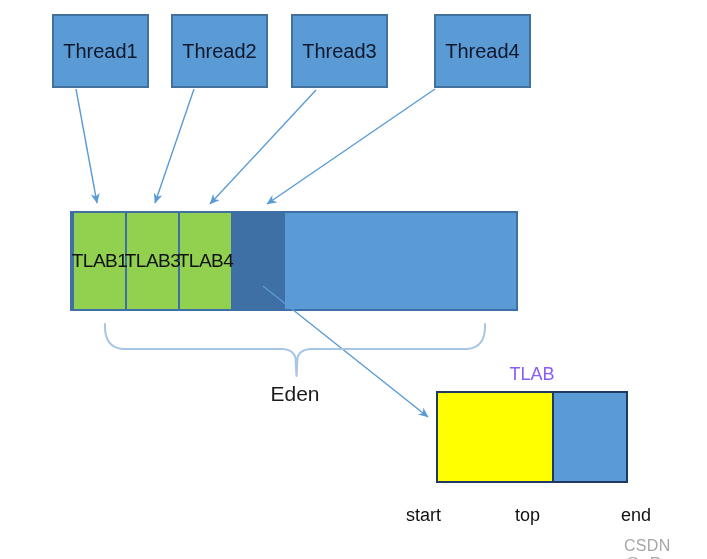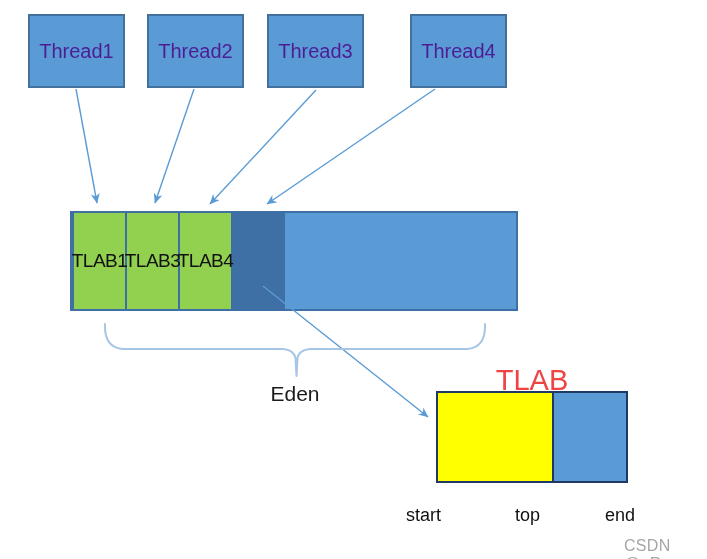--- a/index.html
+++ b/index.html
@@ -15,25 +15,26 @@
   }
 
   
   .thread-box {
     position: absolute;
     top: 14px;
     width: 97px;
     height: 74px;
     background: #5b9bd5;
     border: 2px solid #41719c;
-    color: #4c1d95;
+    color: #0f172a;
     font-size: 20px;
     display: flex;
     align-items: center;
     justify-content: center;
+    margin-left: 24px;
   }
   .thread-1 { left: 28px; }
   .thread-2 { left: 147px; }
   .thread-3 { left: 267px; }
   .thread-4 { left: 410px; text-align: right; }
 
   
   .eden-rect {
     position: absolute;
     left: 70px;
@@ -85,22 +86,22 @@
     color: #1a1a1a;
   }
 
   
   .tlab-title {
     position: absolute;
     left: 436px;
     top: 364px;
     width: 192px;
     text-align: center;
-    font-size: 29px;
-    color: #ef4444;
+    font-size: 18px;
+    color: #8b5cf6;
   }
   .tlab-detail {
     position: absolute;
     left: 436px;
     top: 391px;
     width: 192px;
     height: 92px;
     border: 2px solid #1f3864;
     display: flex;
   }
@@ -117,21 +118,21 @@
   }
 
   .pointer-label {
     position: absolute;
     top: 505px;
     font-size: 18px;
     color: #111111;
   }
   .pl-start { left: 406px; }
   .pl-top   { left: 515px; }
-  .pl-end   { left: 605px; }
+  .pl-end   { left: 621px; }
 
   .watermark {
     position: absolute;
     left: 624px;
     top: 537px;
     font-size: 16px;
     color: #a6a6a6;
     letter-spacing: 0.3px;
   }
 </style>

